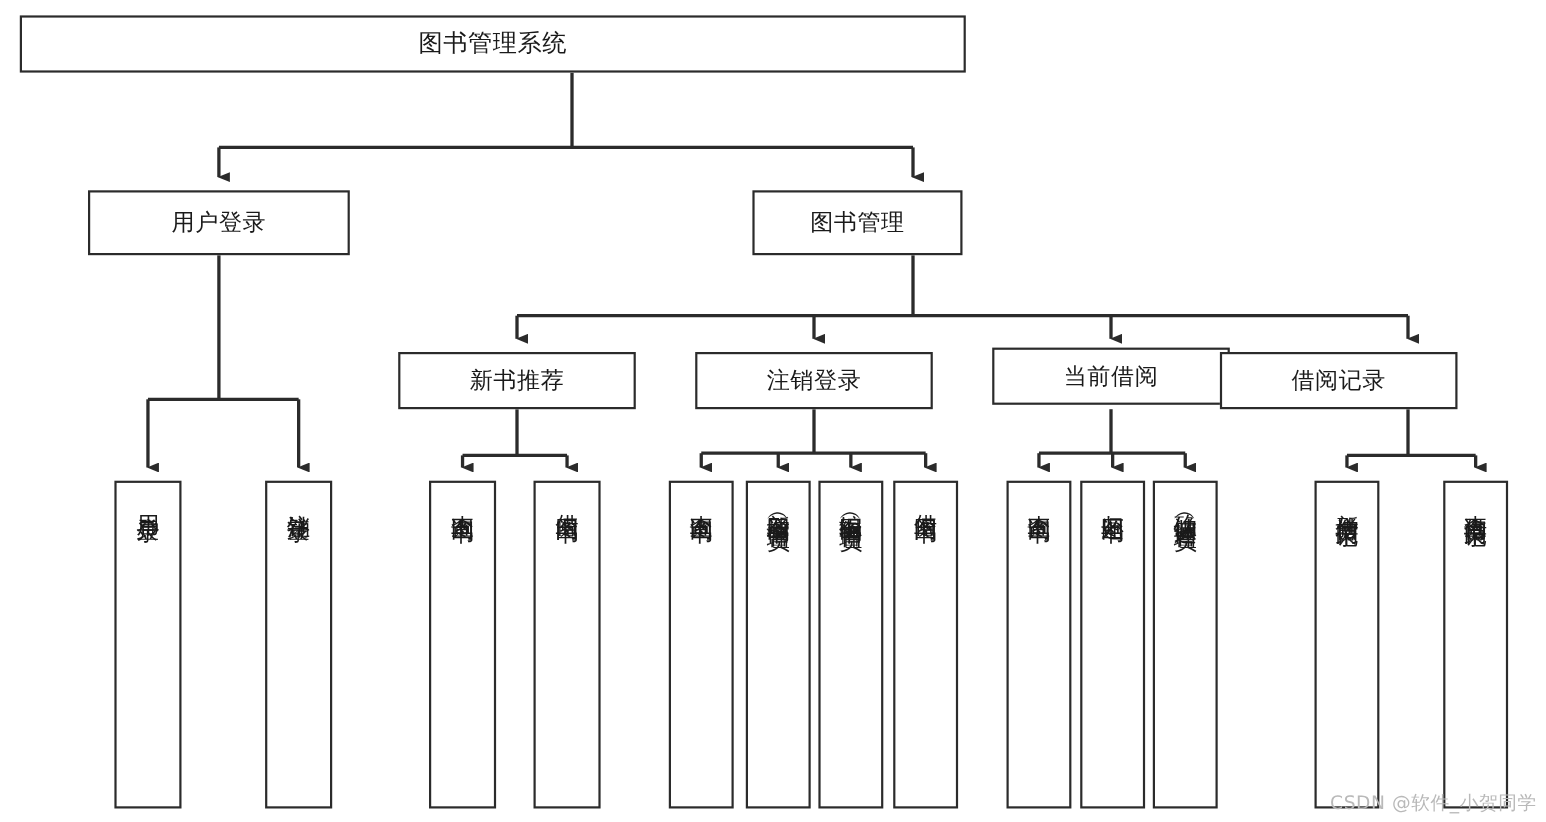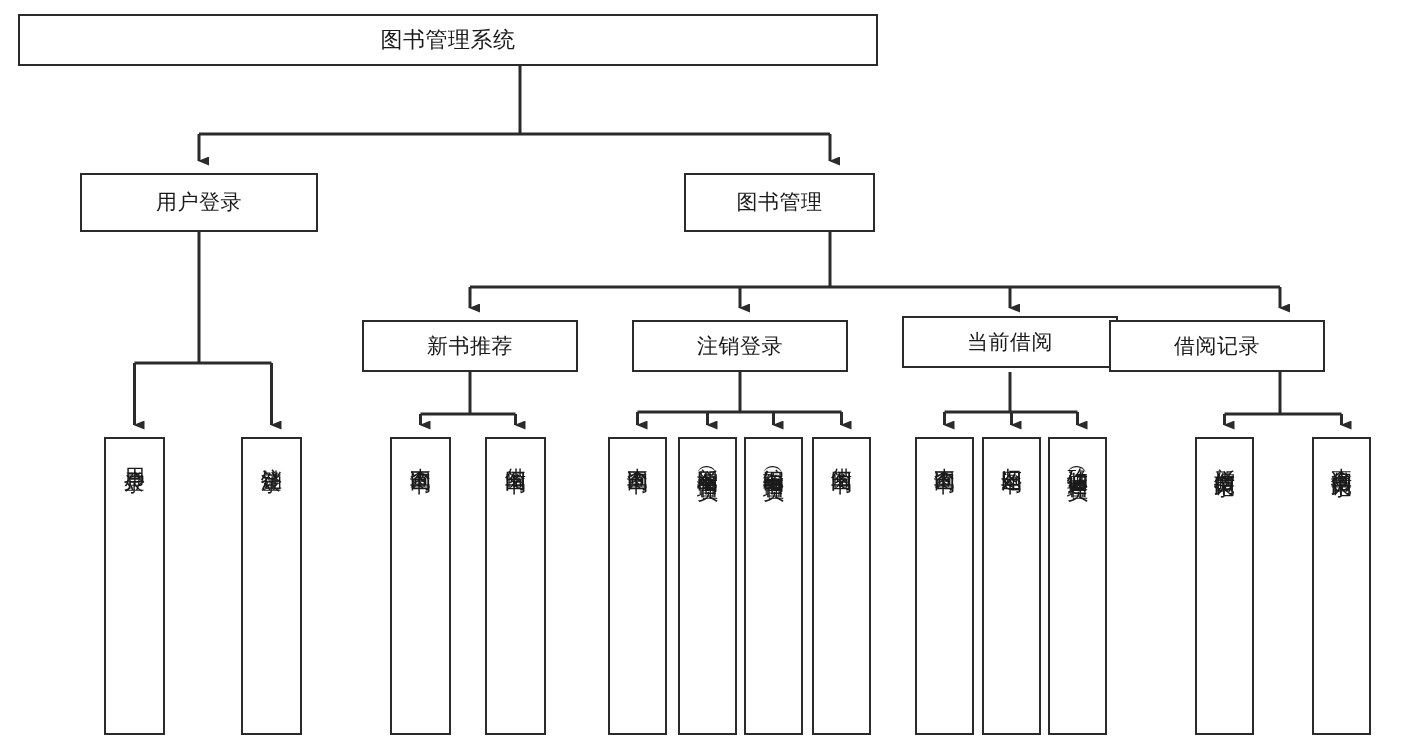--- a/index.html
+++ b/index.html
@@ -172,13 +172,14 @@
         <span class="node-label">确认归还（管理员）</span>
       </div>
       <div class="node level-3 leaf" style="left: 1195px; top: 437px; width: 59px; height: 298px;">
         <span class="node-label">新增借阅记录</span>
       </div>
       <div class="node level-3 leaf" style="left: 1312px; top: 437px; width: 59px; height: 298px;">
         <span class="node-label">查询借阅记录</span>
       </div>
     </div>
 
+  <div id="watermark">CSDN @软件_小贺同学</div>
 </div>
 
 </body></html>

